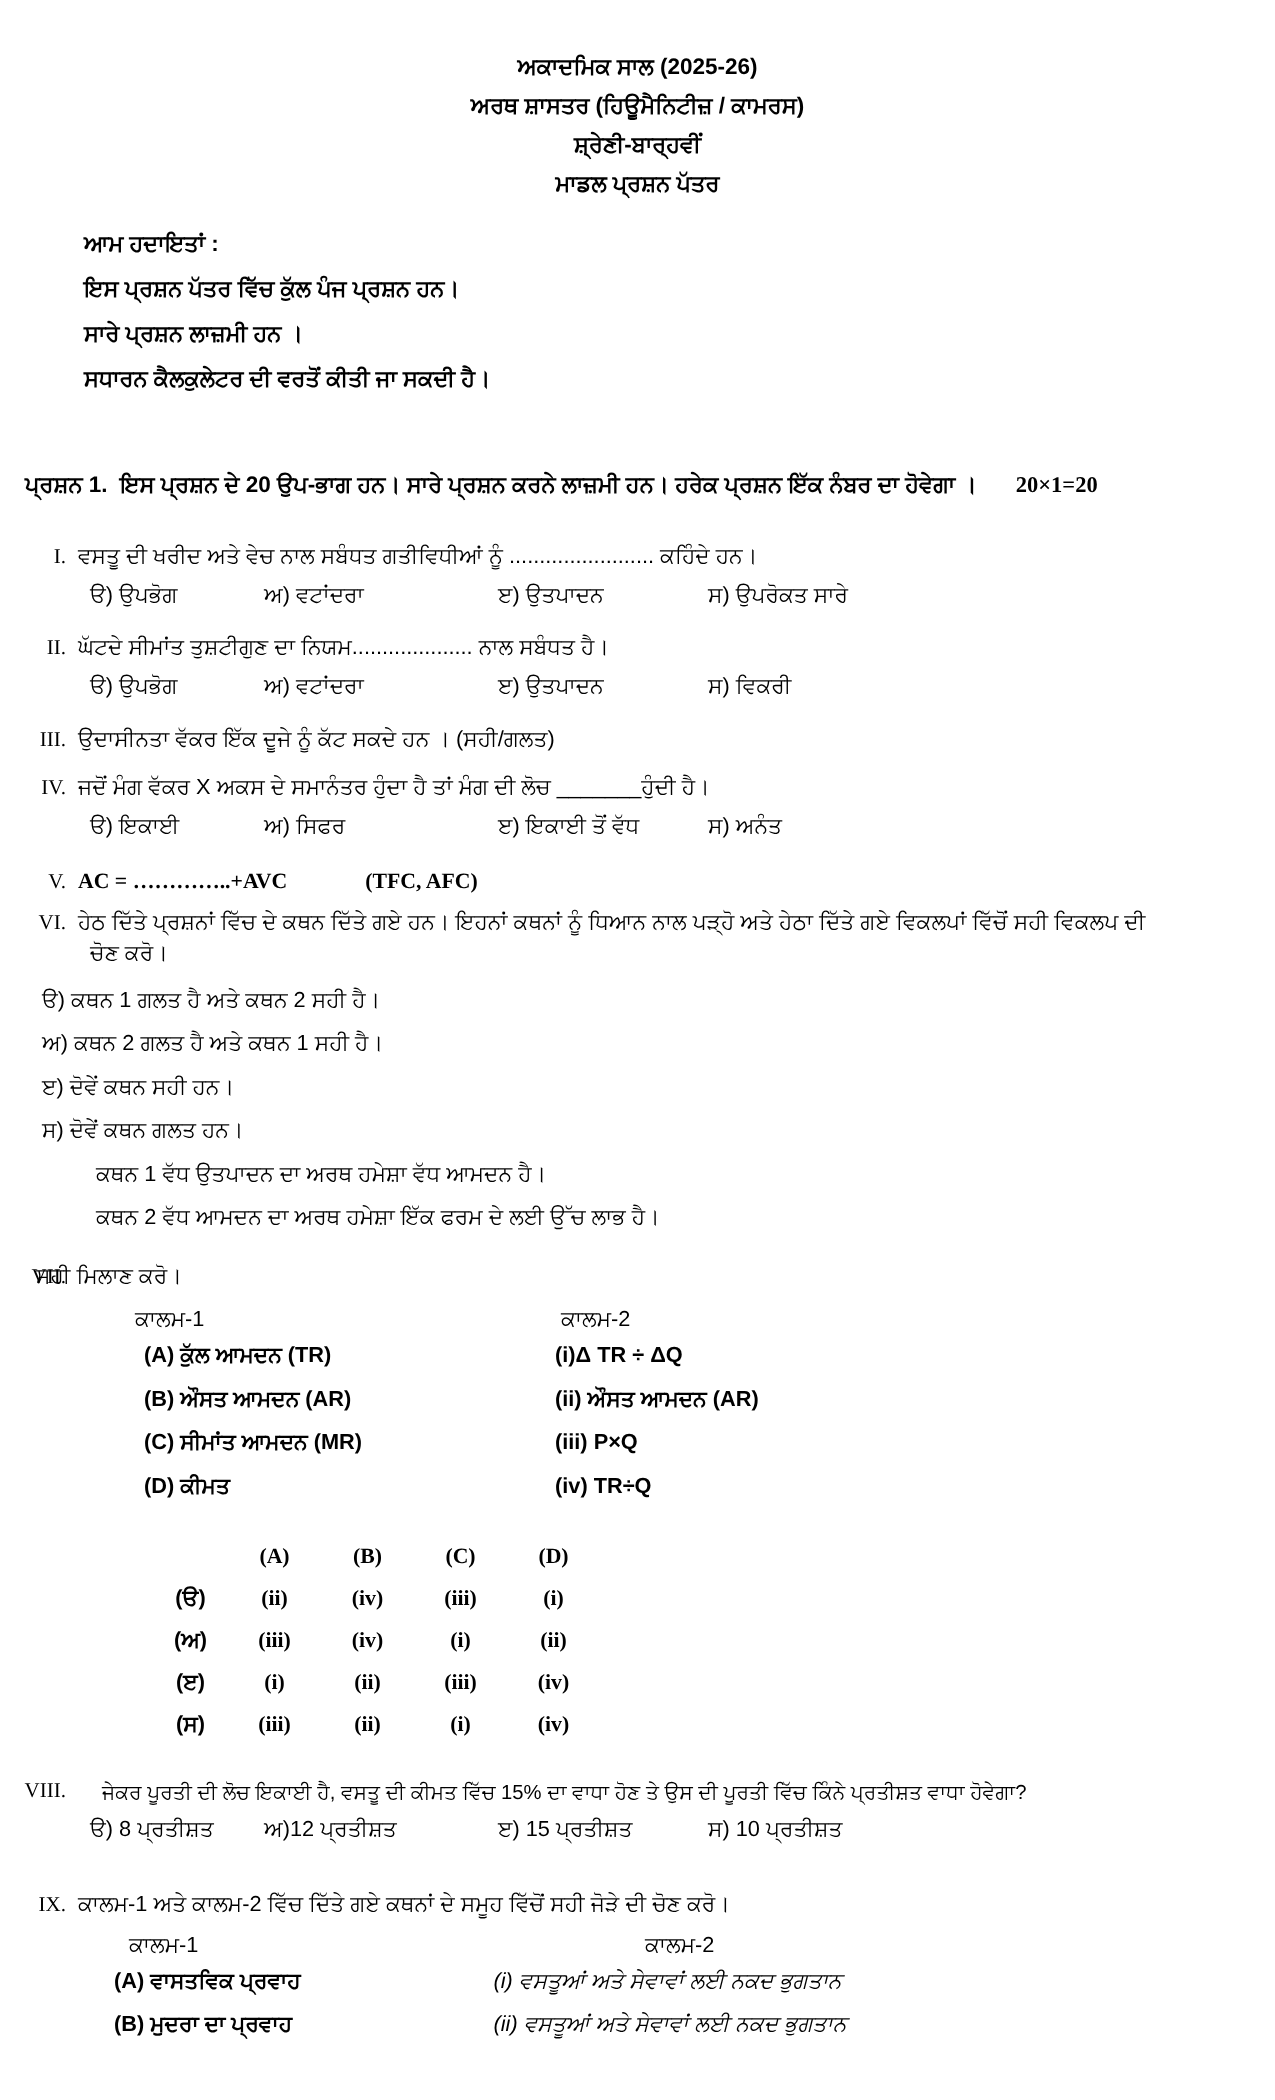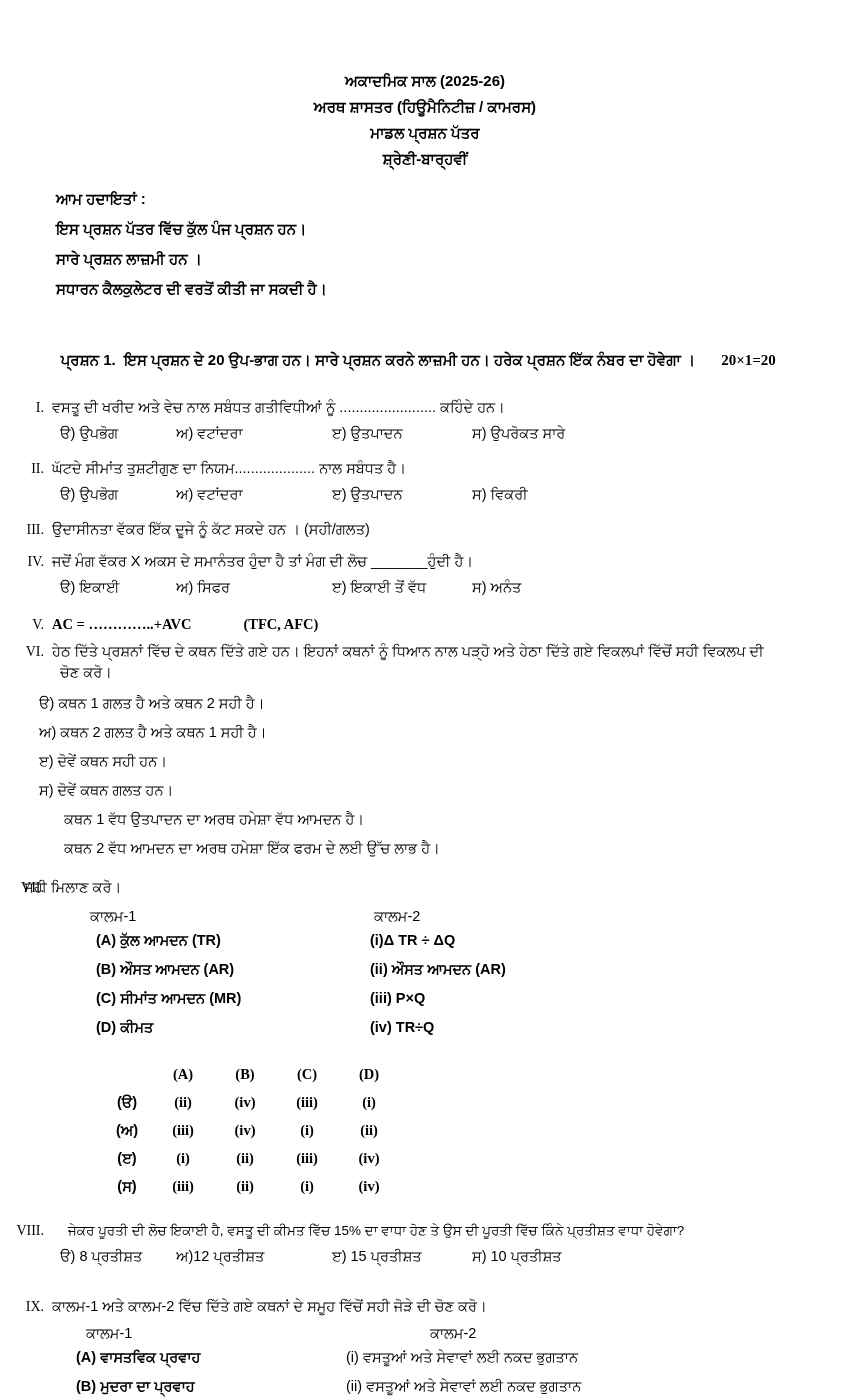--- a/index.html
+++ b/index.html
@@ -13,21 +13,20 @@
     font-family: "Liberation Serif", "DejaVu Serif", serif;
     color: #000000;
     position: relative;
     overflow: hidden;
   }
   .page {
     width: 850px;
     height: 1041px;
     position: relative;
     box-sizing: border-box;
-    margin-top: 36px;
   }
 
   
   .hdr {
     text-align: center;
     font-weight: bold;
     font-size: 15px;
     line-height: 26px;
   }
   .hdr-line { display: block; }
@@ -51,21 +50,20 @@
   }
   .instr-line {
     display: block;
     line-height: 30px;
   }
 
   
   .q1-head {
     font-weight: bold;
     font-size: 15px;
-    padding-left: 44px;
     margin-top: 30px;
     white-space: pre;
   }
   .q1-marks { padding-left: 26px; font-weight: bold; }
 
   
   .sub {
     position: relative;
     font-size: 14.5px;
     line-height: 21px;
@@ -98,21 +96,21 @@
     top: 0;
     white-space: nowrap;
   }
   .opt-a { left: 60px; }
   .opt-b { left: 176px; }
   .opt-c { left: 332px; }
   .opt-d { left: 472px; }
 
   
   .optlist {
-    padding-left: 39px;
+    padding-left: 28px;
     font-size: 14.5px;
   }
   .optlist .oi {
     display: block;
     line-height: 29px;
   }
 
   .stmt {
     padding-left: 64px;
     font-size: 14.5px;
@@ -136,21 +134,21 @@
     position: relative;
     height: 29px;
     font-size: 14.5px;
   }
   .match .row span { position: absolute; top: 0; white-space: nowrap; }
   .c1 { left: 96px; }
   .c2 { left: 370px; }
   .c1h { left: 90px; }
   .c2h { left: 374px; }
   .c1b { left: 76px; font-weight: bold; }
-  .c2b { left: 346px; }
+  .c2b { left: 329px; font-style: italic; }
   .c1bh { left: 86px; }
   .c2bh { left: 430px; }
 
   
   .lat { font-family: "Liberation Serif", "DejaVu Serif", serif; }
   .bold { font-weight: bold; }
 
   
   .ansgrid {
     margin-top: 18px;
@@ -172,22 +170,22 @@
   .pan { font-family: "Liberation Sans", "DejaVu Sans", sans-serif; }
 </style>
 </head>
 <body>
 
 <div class="page">
 
   <div class="hdr" style="padding-top:32px;">
     <span class="hdr-line pan">ਅਕਾਦਮਿਕ ਸਾਲ (2025-26)</span>
     <span class="hdr-line pan">ਅਰਥ ਸ਼ਾਸਤਰ (ਹਿਊਮੈਨਿਟੀਜ਼ / ਕਾਮਰਸ)</span>
+    <span class="hdr-line pan">ਸ਼੍ਰੇਣੀ-ਬਾਰ੍ਹਵੀਂ</span>
     <span class="hdr-line pan">ਮਾਡਲ ਪ੍ਰਸ਼ਨ ਪੱਤਰ</span>
-    <span class="hdr-line pan">ਸ਼੍ਰੇਣੀ-ਬਾਰ੍ਹਵੀਂ</span>
   </div>
 
 
   <div class="instr-block pan">
     <span class="instr-line">ਆਮ ਹਦਾਇਤਾਂ :</span>
     <span class="instr-line">ਇਸ ਪ੍ਰਸ਼ਨ ਪੱਤਰ ਵਿੱਚ ਕੁੱਲ ਪੰਜ ਪ੍ਰਸ਼ਨ ਹਨ।</span>
     <span class="instr-line">ਸਾਰੇ ਪ੍ਰਸ਼ਨ ਲਾਜ਼ਮੀ ਹਨ ।</span>
     <span class="instr-line">ਸਧਾਰਨ ਕੈਲਕੁਲੇਟਰ ਦੀ ਵਰਤੋਂ ਕੀਤੀ ਜਾ ਸਕਦੀ ਹੈ।</span>
   </div>
 

